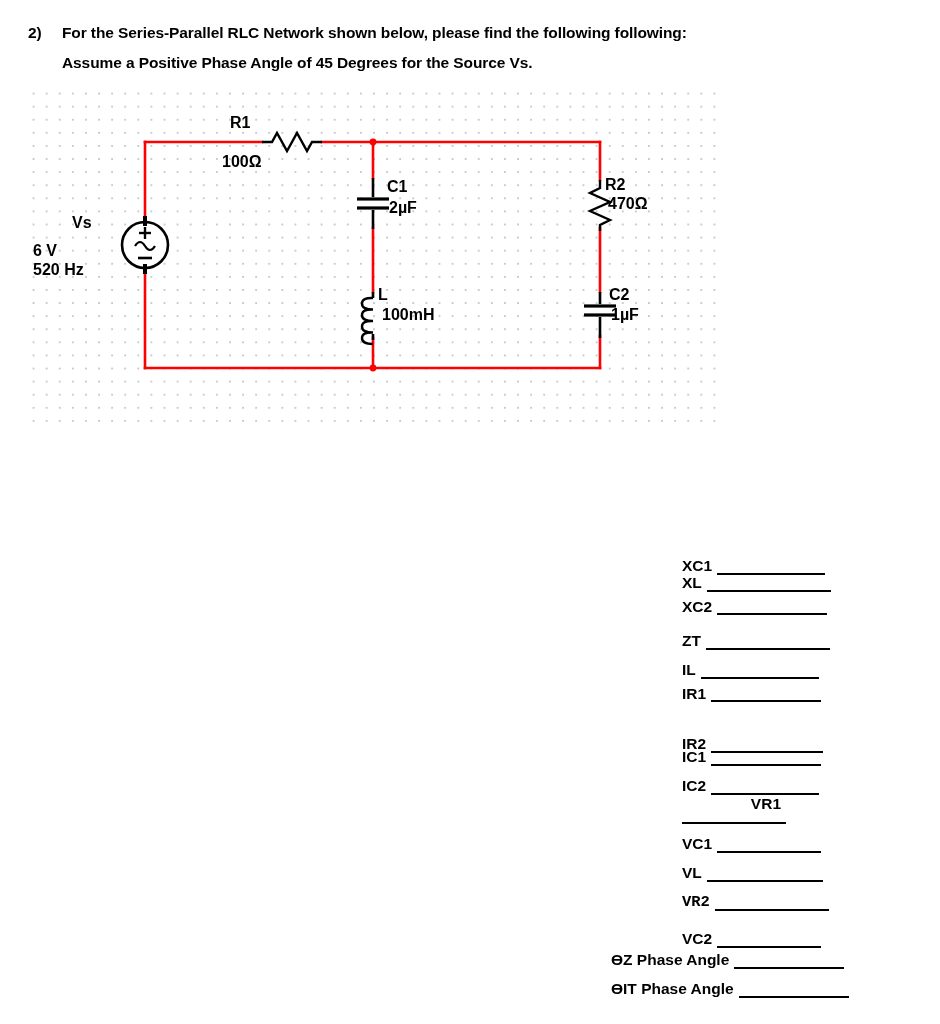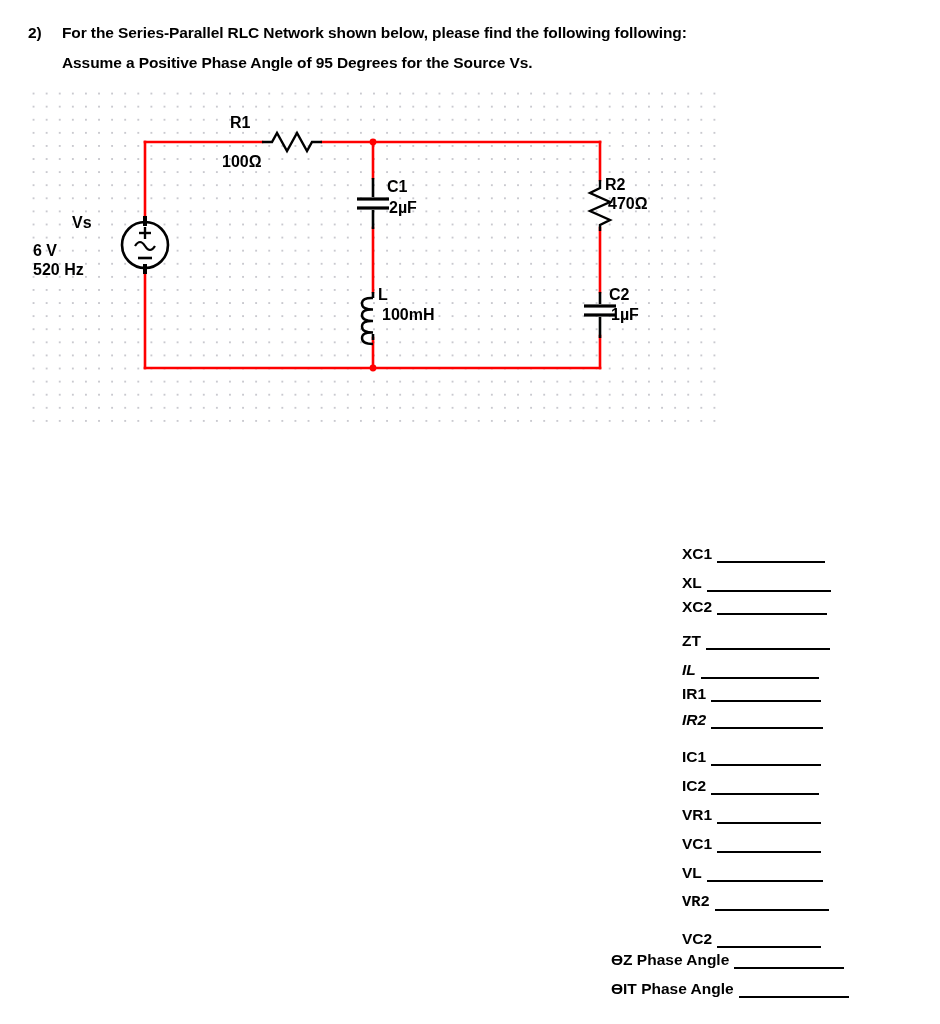--- a/index.html
+++ b/index.html
@@ -77,21 +77,21 @@
     border-bottom: 2.2px solid #000;
     height: 15px;
   }
 </style>
 </head>
 <body>
 
 <div id="question-block">
   <div class="q-line" id="q-number">2)</div>
   <div class="q-line" id="q-line-1">For the Series-Parallel RLC Network shown below, please find the following following:</div>
-  <div class="q-line" id="q-line-2">Assume a Positive Phase Angle of 95 Degrees for the Source Vs.</div>
+  <div class="q-line" id="q-line-2">Assume a Positive Phase Angle of 45 Degrees for the Source Vs.</div>
 </div>
 
 <div id="schematic">
   <svg id="circuit-svg" width="940" height="470" xmlns="http://www.w3.org/2000/svg">
 
     <g stroke="#ff0000" stroke-width="2.6" fill="none" stroke-linecap="square">
 
       <path d="M145,142 L262,142"></path>
 
       <path d="M322,142 L373,142"></path>
@@ -187,57 +187,57 @@
       <text x="611" y="320">1µF</text>
 
       <text x="72" y="228">Vs</text>
       <text x="33" y="256">6 V</text>
       <text x="33" y="275">520 Hz</text>
     </g>
   </svg>
 </div>
 
 <div id="answers">
-    <div class="answer-row" style="left: 682px; top: 0px;">
+    <div class="answer-row" style="left: 682px; top: 12px;">
       <span class="lbl">XC1</span>
       <span class="blank" style="width: 108px;"></span>
     </div>
     <div class="answer-row" style="left: 682px; top: 29px;">
       <span class="lbl">XL</span>
       <span class="blank" style="width: 124px;"></span>
     </div>
     <div class="answer-row" style="left: 682px; top: 58px; align-items: center;">
       <span class="lbl">XC2</span>
       <span class="blank" style="width: 110px;"></span>
     </div>
     <div class="answer-row" style="left: 682px; top: 87px;">
       <span class="lbl">ZT</span>
       <span class="blank" style="width: 124px;"></span>
     </div>
-    <div class="answer-row" style="left: 682px; top: 116px; font-style: italic;">
+    <div class="answer-row" style="left: 682px; top: 116px;">
       <span class="lbl">IL</span>
       <span class="blank" style="width: 118px;"></span>
     </div>
     <div class="answer-row" style="left: 682px; top: 145px; align-items: center;">
       <span class="lbl">IR1</span>
       <span class="blank" style="width: 110px;"></span>
     </div>
-    <div class="answer-row" style="left: 682px; top: 166px; font-style: italic;">
+    <div class="answer-row" style="left: 682px; top: 190px;">
       <span class="lbl">IR2</span>
       <span class="blank" style="width: 112px;"></span>
     </div>
     <div class="answer-row" style="left: 682px; top: 203px;">
       <span class="lbl">IC1</span>
       <span class="blank" style="width: 110px;"></span>
     </div>
     <div class="answer-row" style="left: 682px; top: 232px;">
       <span class="lbl">IC2</span>
       <span class="blank" style="width: 108px;"></span>
     </div>
-    <div class="answer-row" style="left: 682px; top: 261px;">
+    <div class="answer-row" style="left: 682px; top: 261px; flex-direction: column;">
       <span class="lbl">VR1</span>
       <span class="blank" style="width: 104px;"></span>
     </div>
     <div class="answer-row" style="left: 682px; top: 290px;">
       <span class="lbl">VC1</span>
       <span class="blank" style="width: 104px;"></span>
     </div>
     <div class="answer-row" style="left: 682px; top: 319px;">
       <span class="lbl">VL</span>
       <span class="blank" style="width: 116px;"></span>

